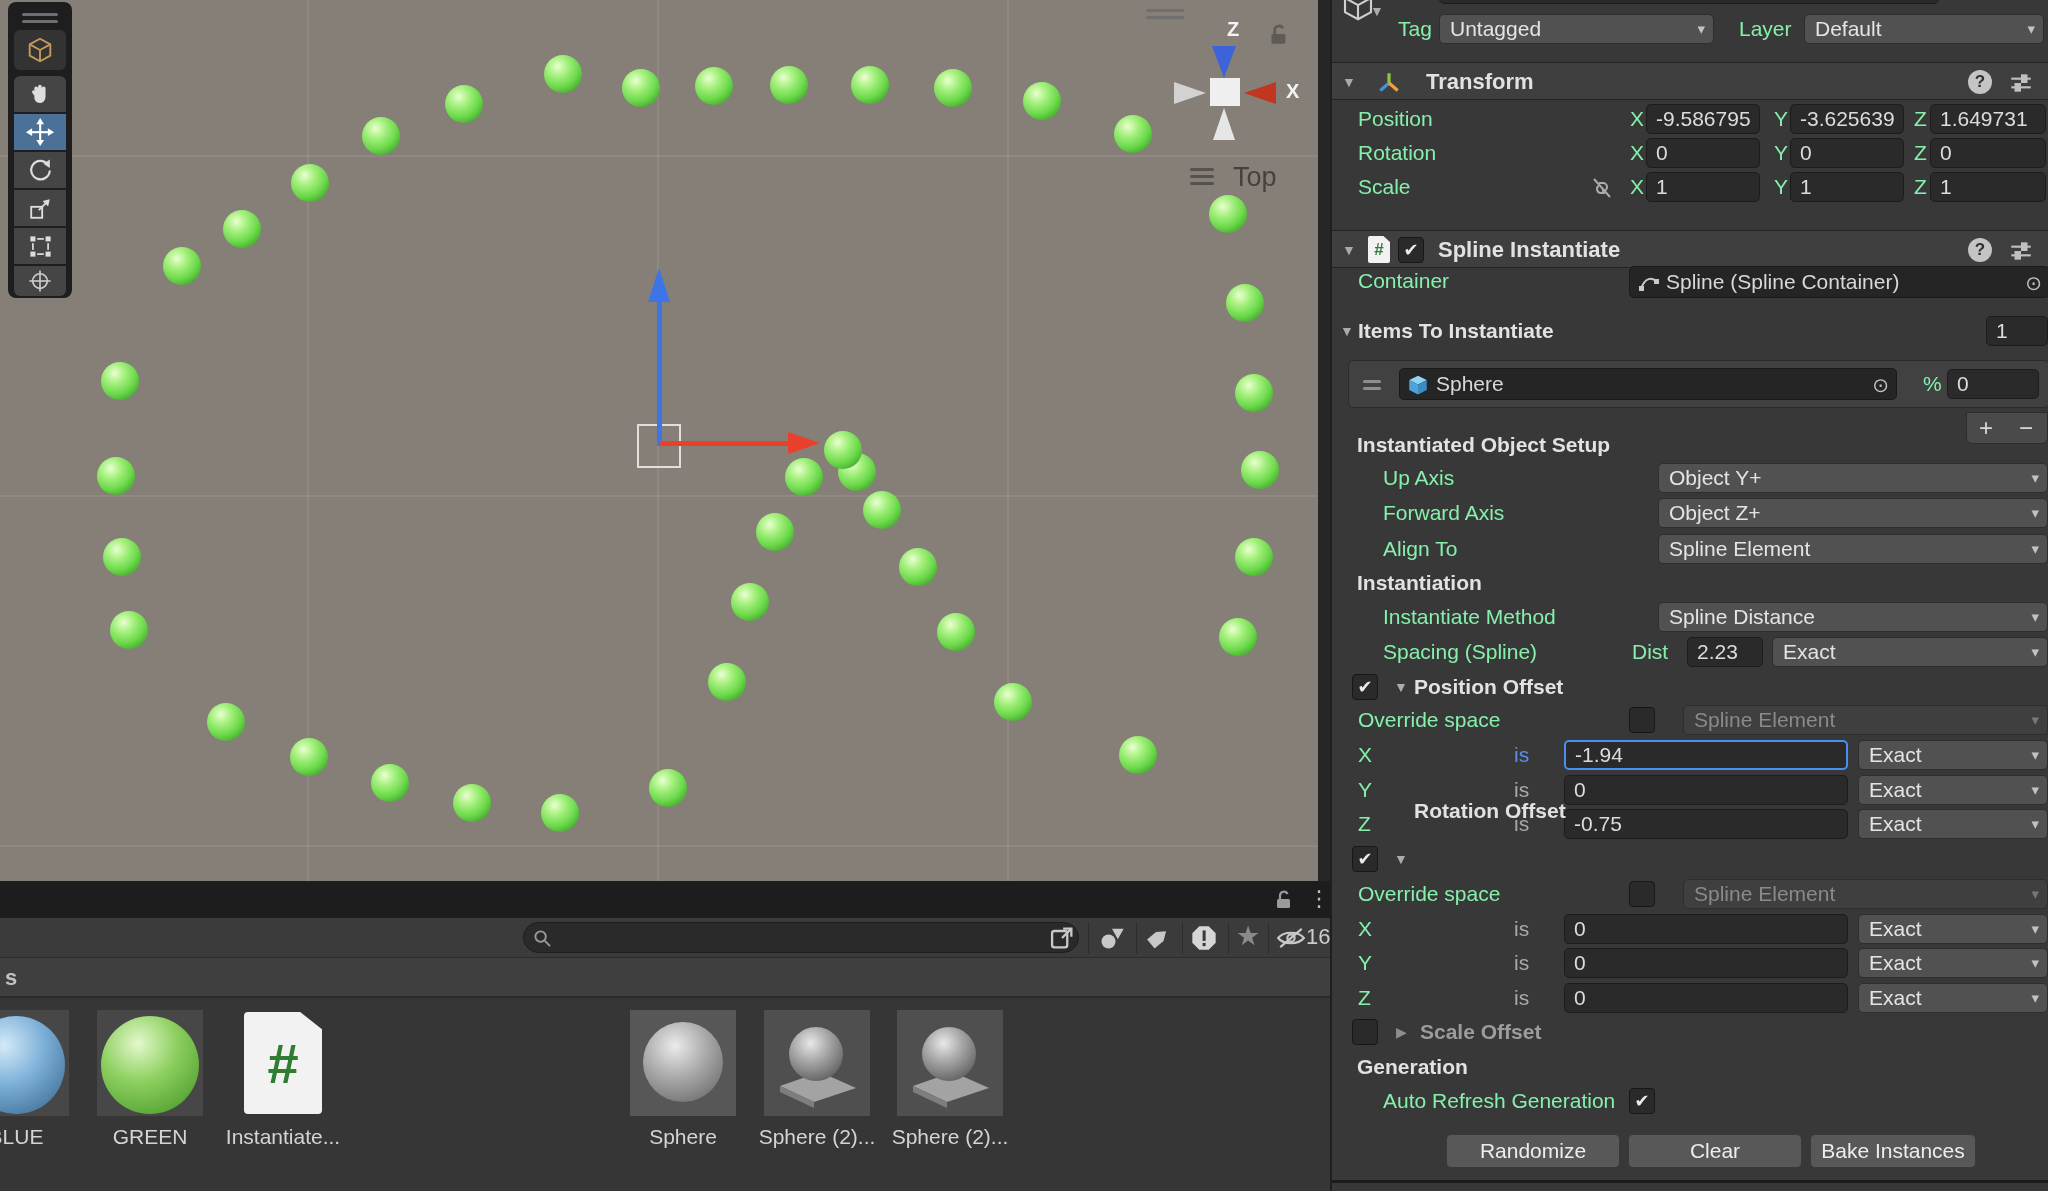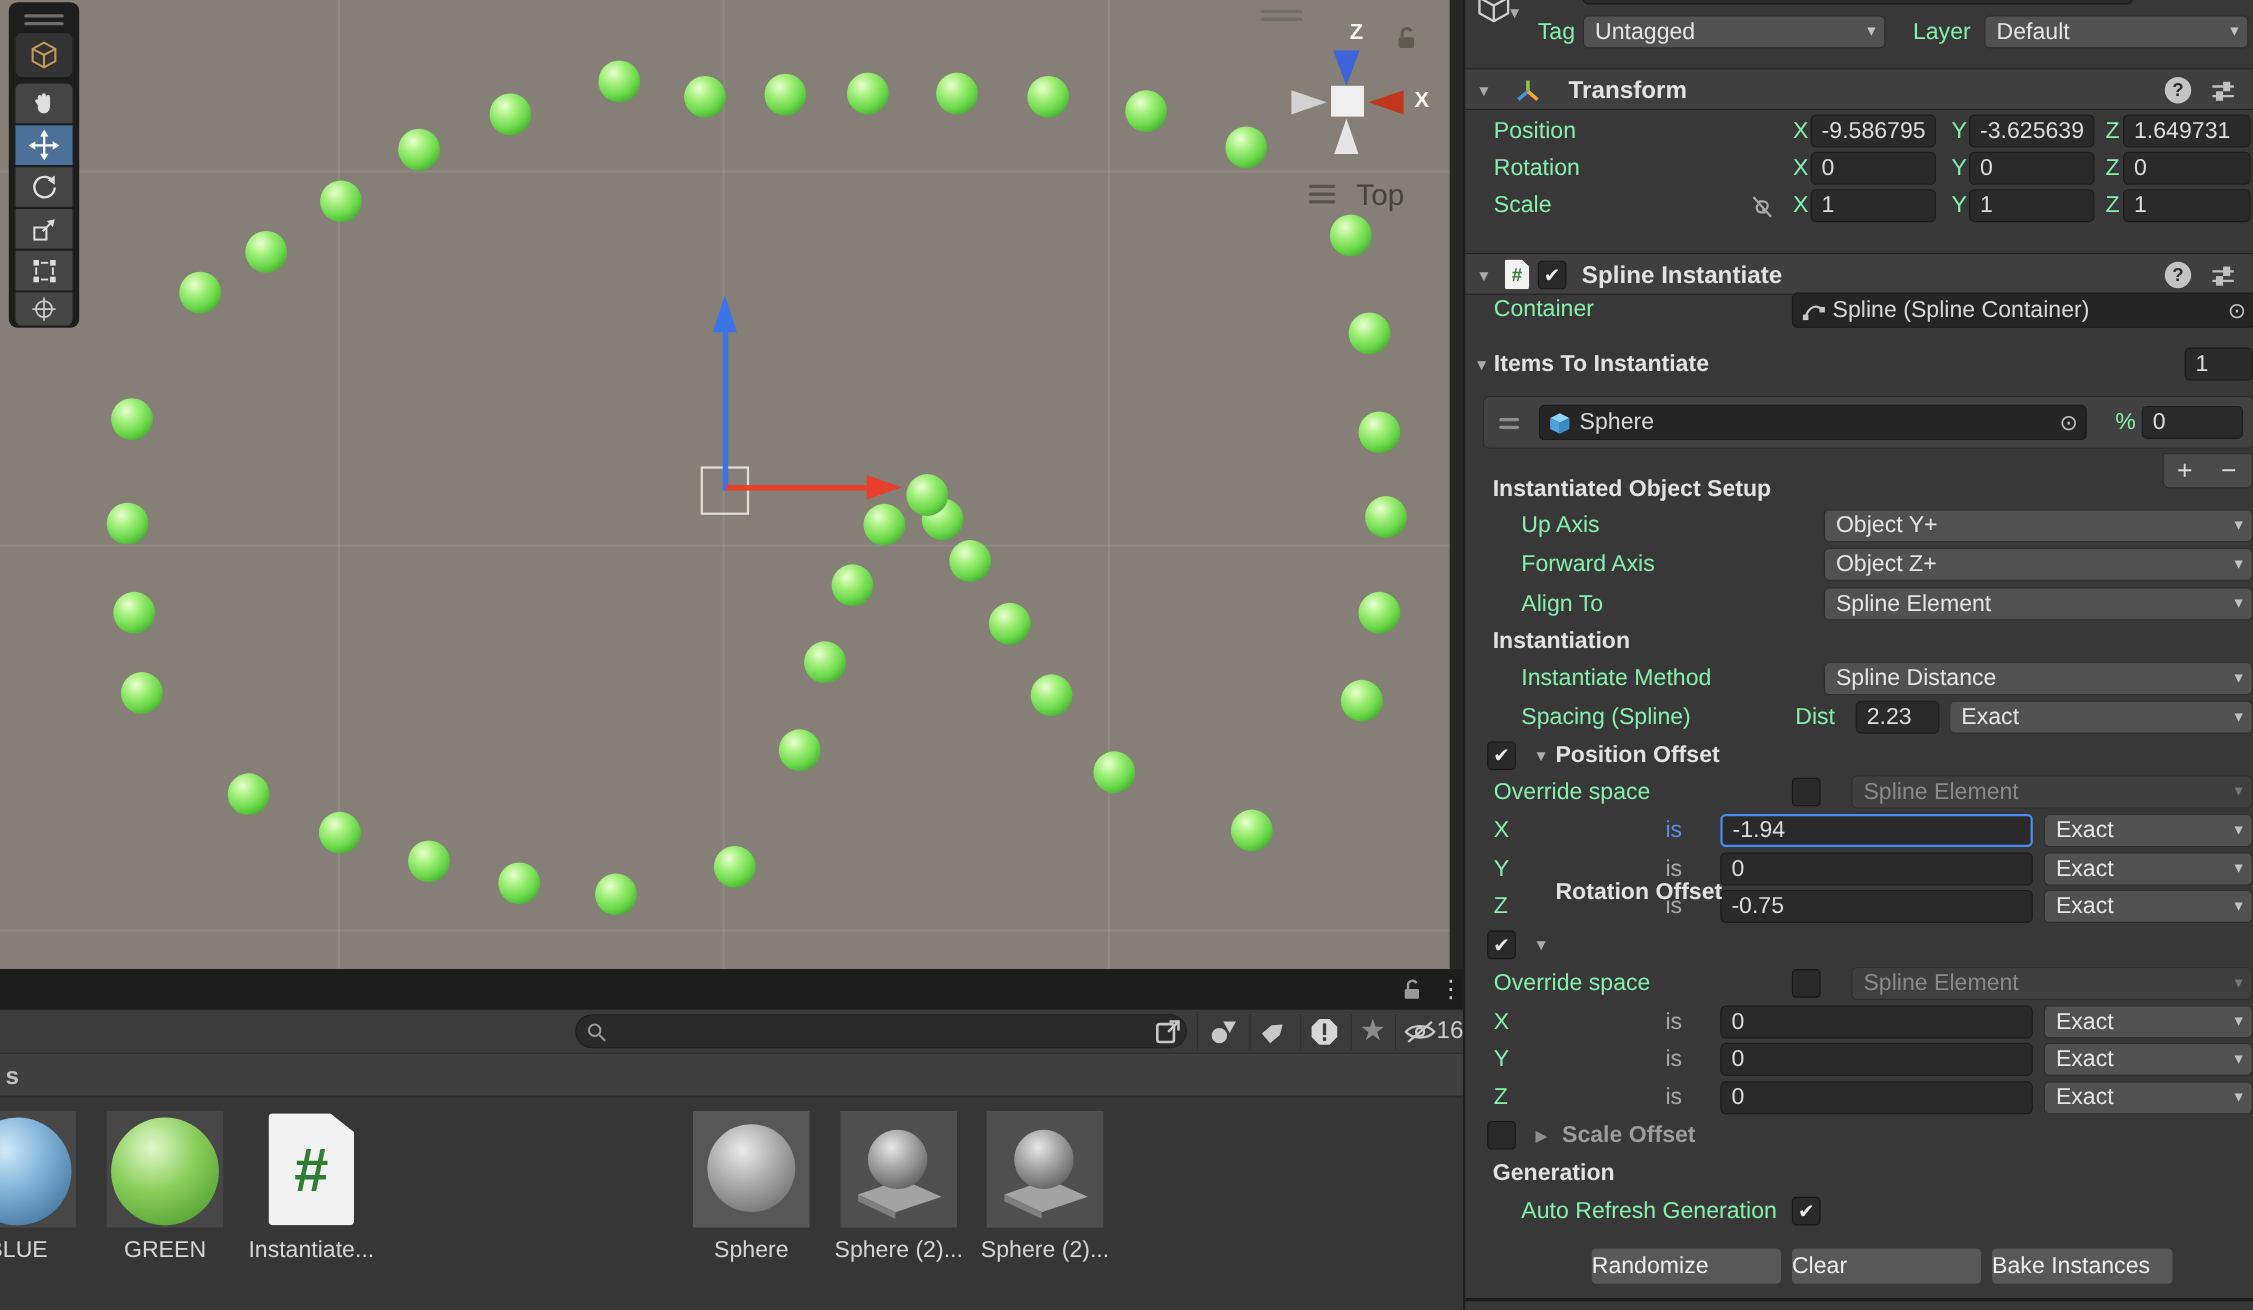--- a/index.html
+++ b/index.html
@@ -86,21 +86,21 @@
   .cb { position:absolute; width:26px; height:26px; background:#2A2A2A; border:1px solid #171717; border-radius:4px;
         text-align:center; line-height:24px; font-size:18px; color:#ECECEC; }
   .hdr { position:absolute; left:0; width:718px; height:38px; background:#3F3F3F;
          border-top:1px solid #232323; border-bottom:1px solid #232323; }
   .fold { position:absolute; color:#ABABAB; font-size:14px; line-height:30px; }
   .hicon { position:absolute; top:7px; }
   .helpq { position:absolute; width:24px; height:24px; border-radius:50%; background:#C4C4C4; color:#2E2E2E;
            font-weight:bold; font-size:17px; text-align:center; line-height:24px; }
   .dots3 { position:absolute; color:#C0C0C0; font-size:22px; line-height:30px; }
   .btn { position:absolute; height:34px; background:#585858; border:1px solid #393939; border-radius:5px;
-         color:#EDEDED; font-size:21px; text-align:left; line-height:32px; }
+         color:#EDEDED; font-size:21px; text-align:center; line-height:32px; }
   .picker { position:absolute; right:7px; top:1px; color:#BFBFBF; font-size:20px; line-height:30px; }
 </style>
 </head>
 <body>
 
 <div id="scene">
   <div class="gridv" style="left:307px"></div>
   <div class="gridv" style="left:657px"></div>
   <div class="gridv" style="left:1007px"></div>
   <div class="gridh" style="top:155px"></div>

